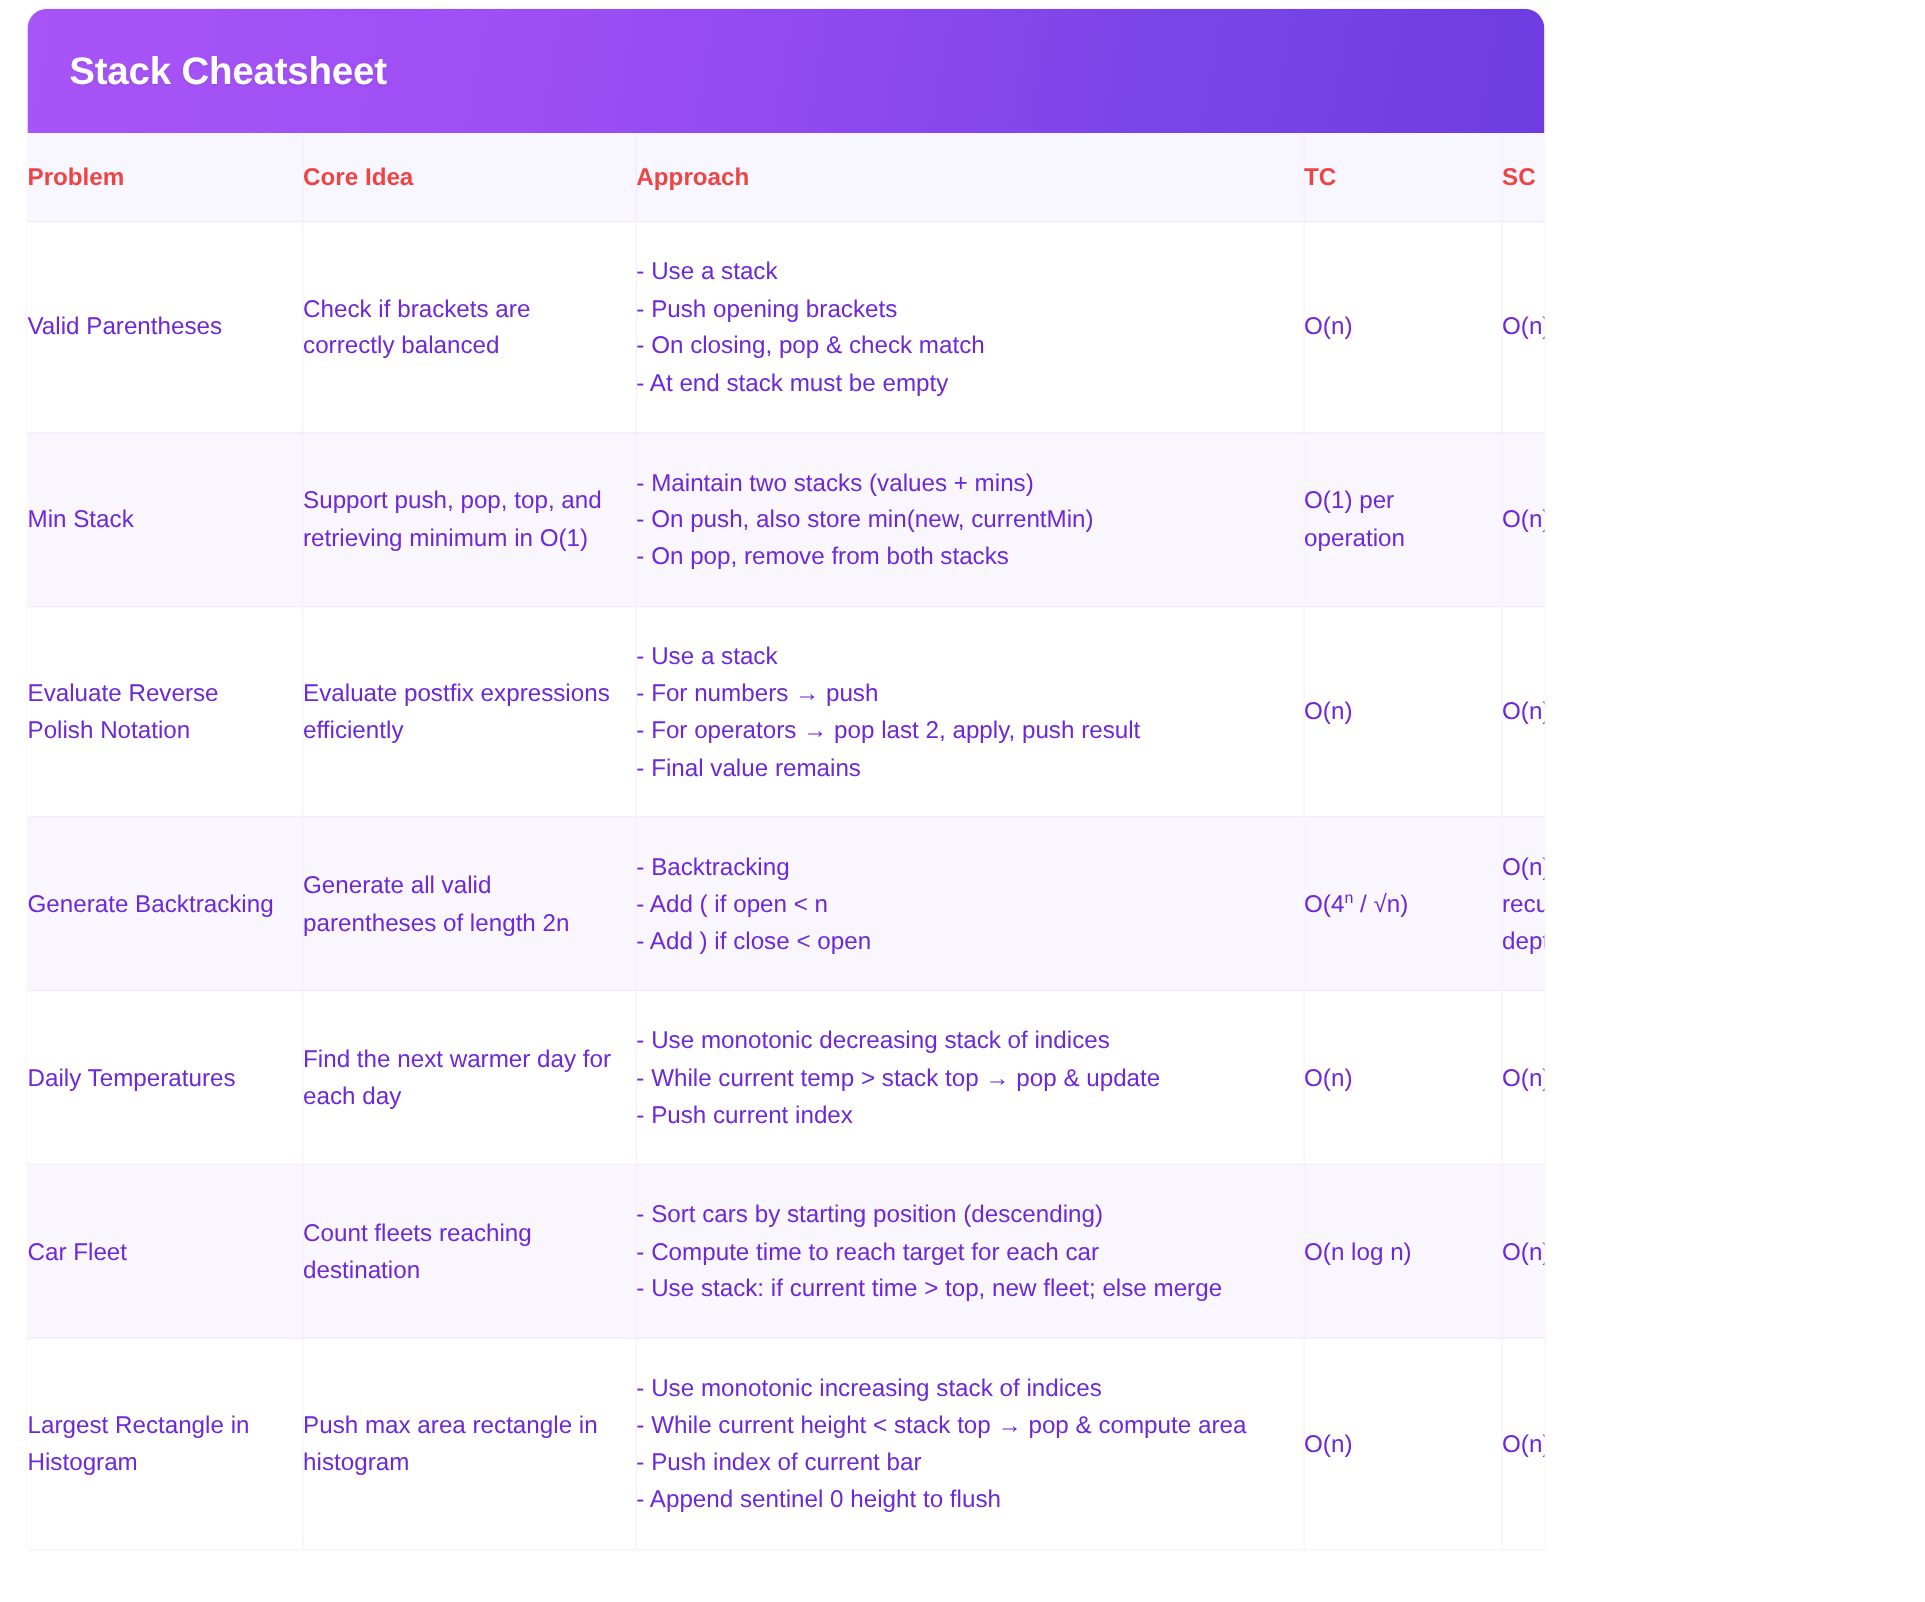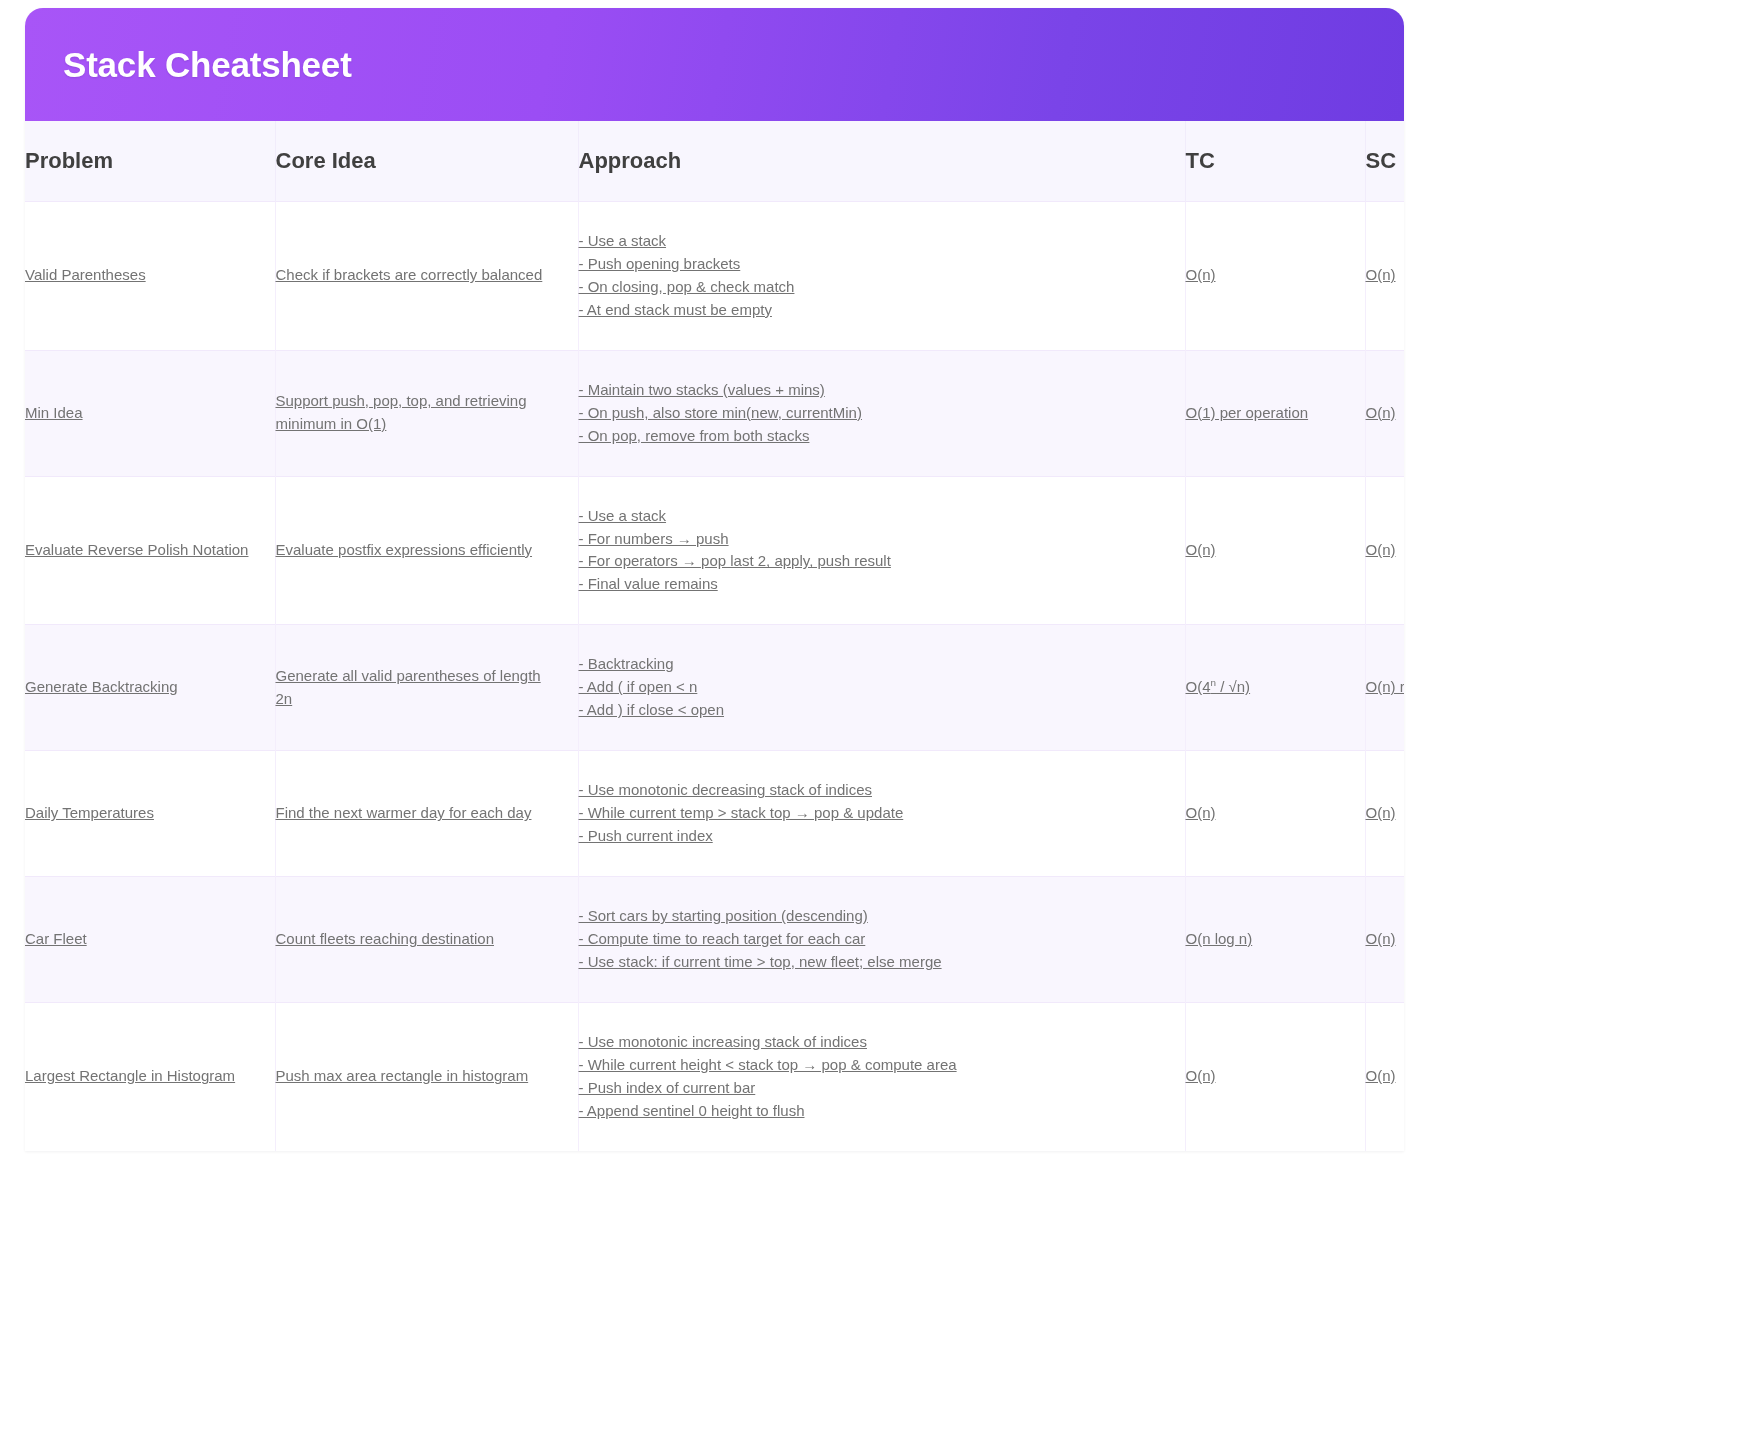--- a/index.html
+++ b/index.html
@@ -54,21 +54,21 @@
     width: 100%;
     border-collapse: collapse;
     table-layout: fixed;
   }
 
   table.cheatsheet thead tr {
     background: #f8f6fe;
   }
   table.cheatsheet thead th {
     text-align: left;
-    color: #404040;
+    color: #ef4444;
     font-size: 22px;
     font-weight: bold;
     padding: 27px 18px 27px 0;
     vertical-align: middle;
     border-right: 1px solid #f1ecfb;
   }
   table.cheatsheet thead th:last-child { border-right: none; }
 
   col.c-problem  { width: 250px; }
   col.c-idea     { width: 303px; }
@@ -87,26 +87,25 @@
   }
   table.cheatsheet tbody tr.alt {
     background: #f9f6fe;
   }
   table.cheatsheet tbody tr.plain {
     background: #ffffff;
   }
 
   table.cheatsheet tbody td {
     vertical-align: middle;
-    color: #737373;
-    font-size: 15px;
+    color: #6d28d9;
+    font-size: 22px;
     line-height: 1.53;
     padding: 28px 18px 28px 0;
     border-right: 1px solid #f4eefc;
-    text-decoration: underline;
   }
   table.cheatsheet tbody td:last-child { border-right: none; }
 
   td.cell-problem  { padding-left: 36px; padding-right: 24px; }
   td.cell-idea     { padding-left: 25px; padding-right: 30px; }
   td.cell-approach { padding-left: 25px; padding-right: 10px; }
   td.cell-tc       { padding-left: 27px; padding-right: 12px; }
   td.cell-sc       { padding-left: 27px; padding-right: 12px; }
 
   .approach-lines {
@@ -152,21 +151,21 @@
             <td class="cell-problem">Valid Parentheses</td>
             <td class="cell-idea">Check if brackets are correctly balanced</td>
             <td class="cell-approach"><span class="approach-lines">- Use a stack
 - Push opening brackets
 - On closing, pop &amp; check match
 - At end stack must be empty</span></td>
             <td class="cell-tc">O(n)</td>
             <td class="cell-sc">O(n)</td>
           </tr>
           <tr class="alt">
-            <td class="cell-problem">Min Idea</td>
+            <td class="cell-problem">Min Stack</td>
             <td class="cell-idea">Support push, pop, top, and retrieving minimum in O(1)</td>
             <td class="cell-approach"><span class="approach-lines">- Maintain two stacks (values + mins)
 - On push, also store min(new, currentMin)
 - On pop, remove from both stacks</span></td>
             <td class="cell-tc">O(1) per operation</td>
             <td class="cell-sc">O(n)</td>
           </tr>
           <tr class="plain">
             <td class="cell-problem">Evaluate Reverse Polish Notation</td>
             <td class="cell-idea">Evaluate postfix expressions efficiently</td>

